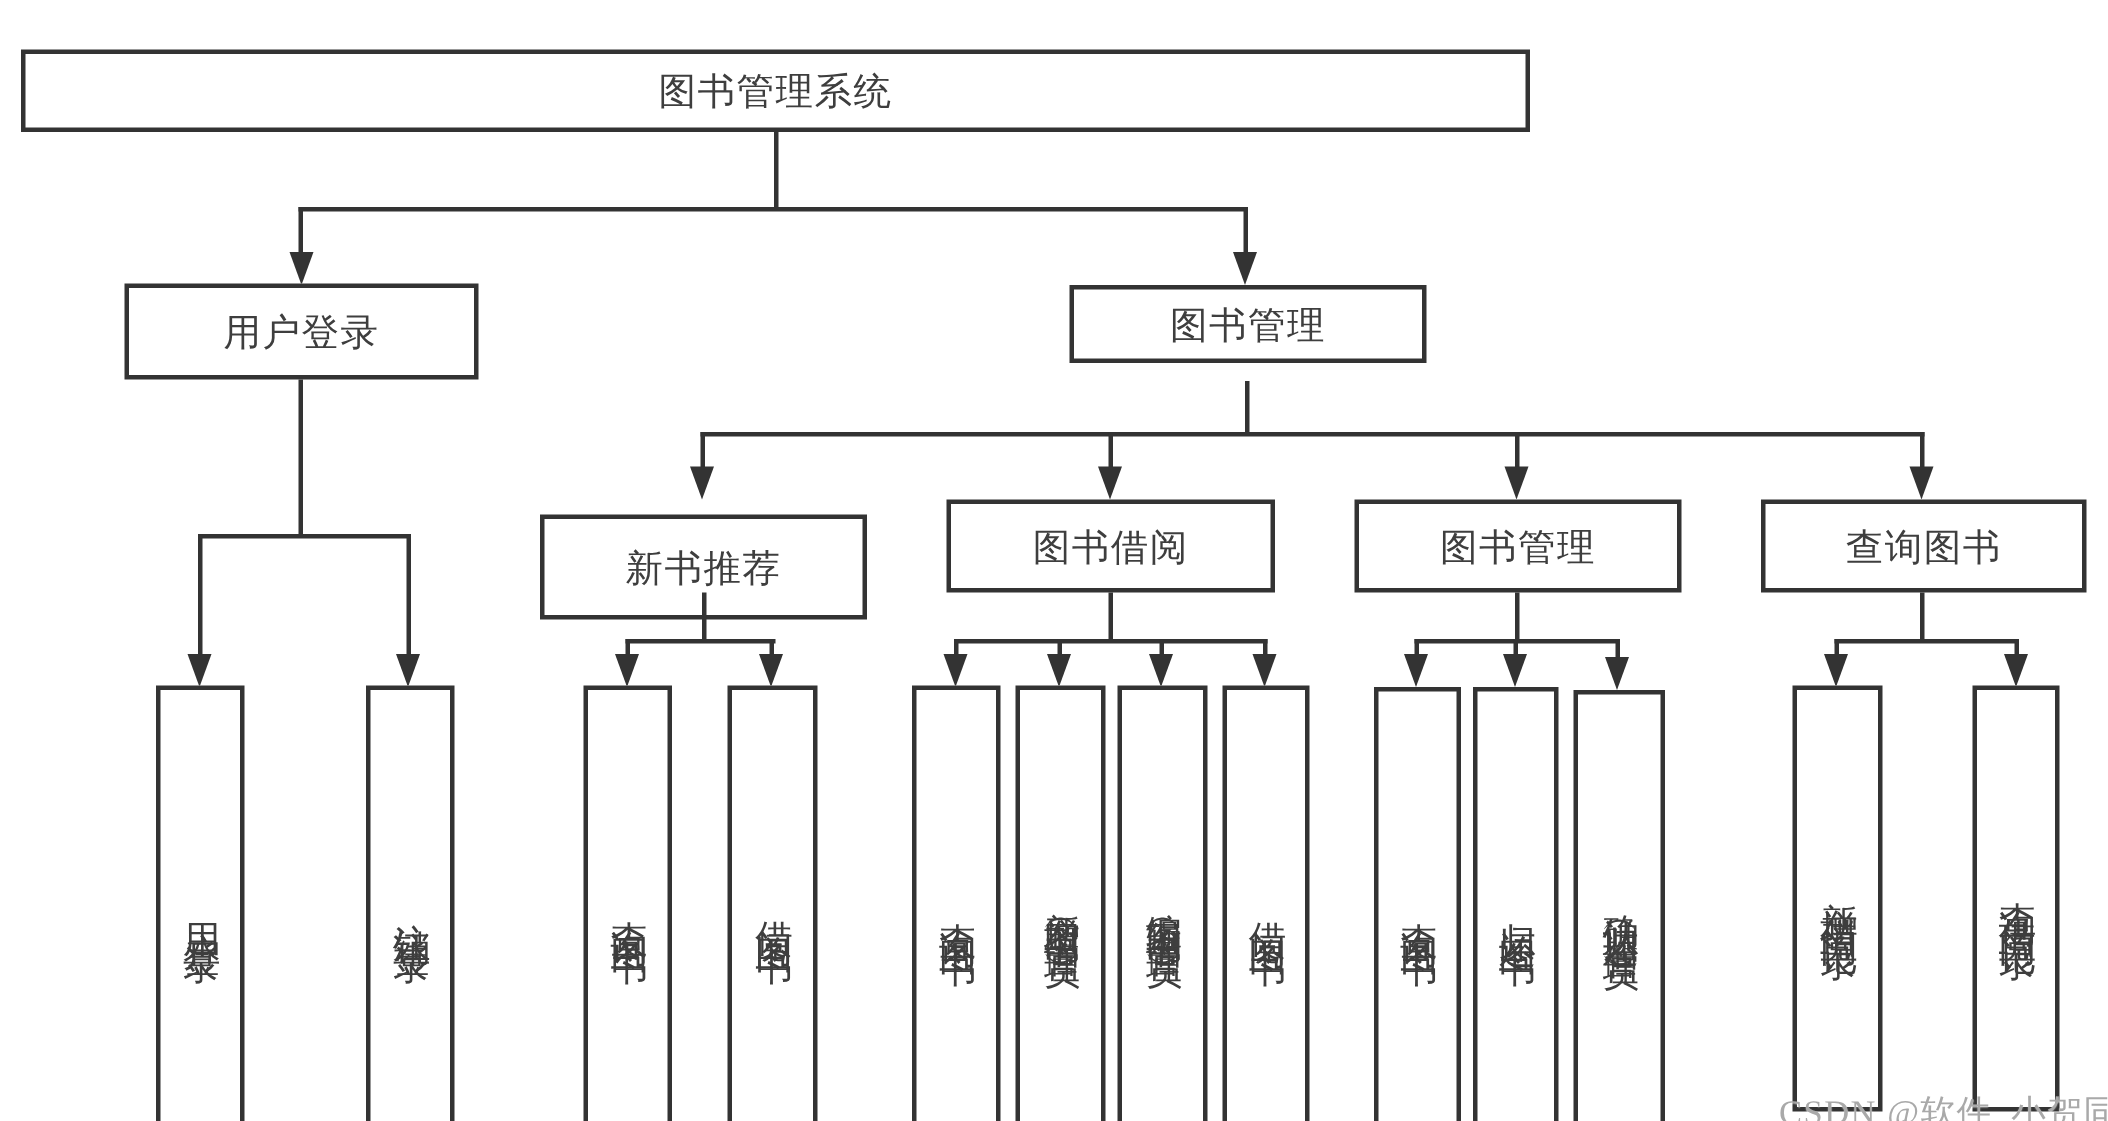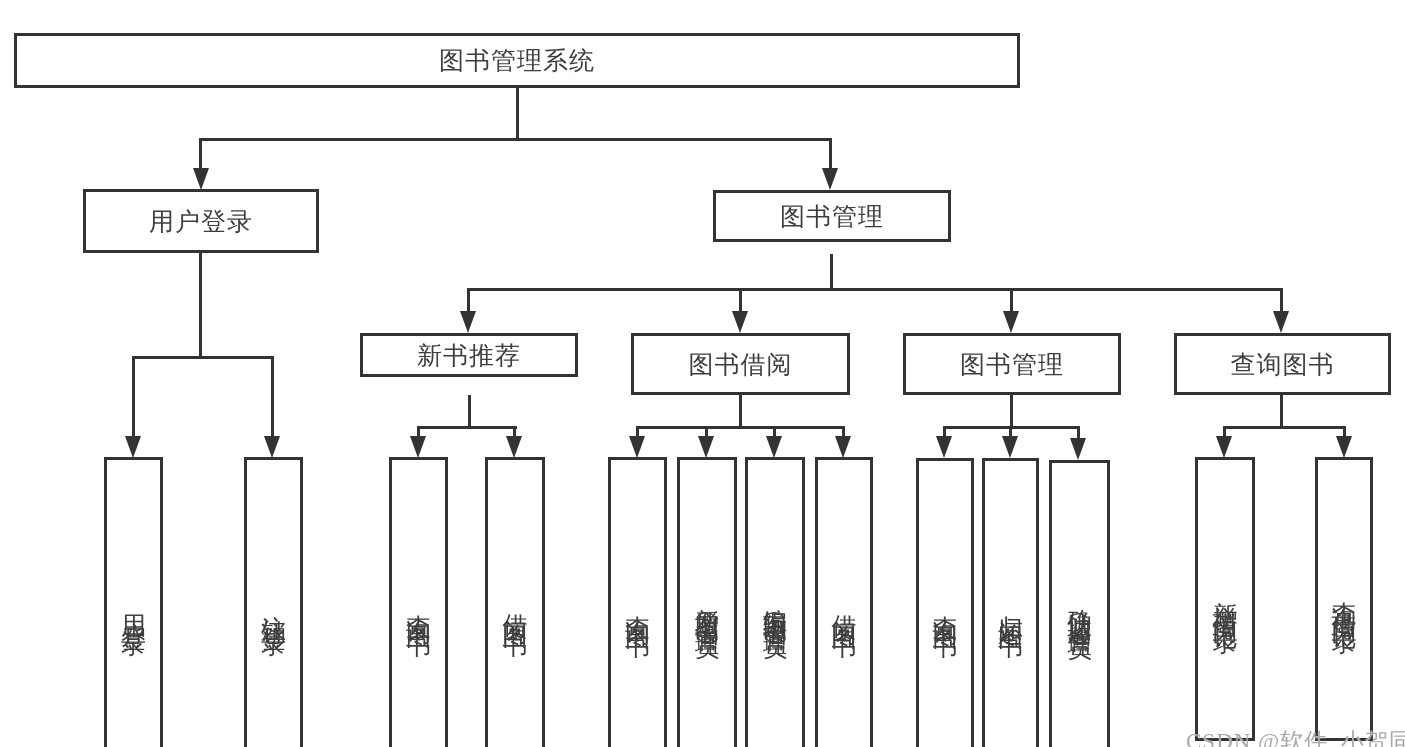--- a/index.html
+++ b/index.html
@@ -87,21 +87,21 @@
   <div class="hl" style="left:467px;top:268px;width:816px"></div>
   <div class="vl" style="left:467px;top:268px;height:24px"></div>
   <div class="ar" style="left:460px;top:291px"></div>
   <div class="vl" style="left:739px;top:268px;height:24px"></div>
   <div class="ar" style="left:732px;top:291px"></div>
   <div class="vl" style="left:1010px;top:268px;height:24px"></div>
   <div class="ar" style="left:1003px;top:291px"></div>
   <div class="vl" style="left:1280px;top:268px;height:24px"></div>
   <div class="ar" style="left:1273px;top:291px"></div>
 
-  <div class="box h" style="left:360px;top:313px;width:218px;height:44px">
+  <div class="box h" style="left:360px;top:323px;width:218px;height:70px">
     <span>新书推荐</span>
   </div>
   <div class="box h" style="left:631px;top:313px;width:219px;height:62px">
     <span>图书借阅</span>
   </div>
   <div class="box h" style="left:903px;top:313px;width:218px;height:62px">
     <span>图书管理</span>
   </div>
   <div class="box h" style="left:1174px;top:313px;width:217px;height:62px">
     <span>查询图书</span>

